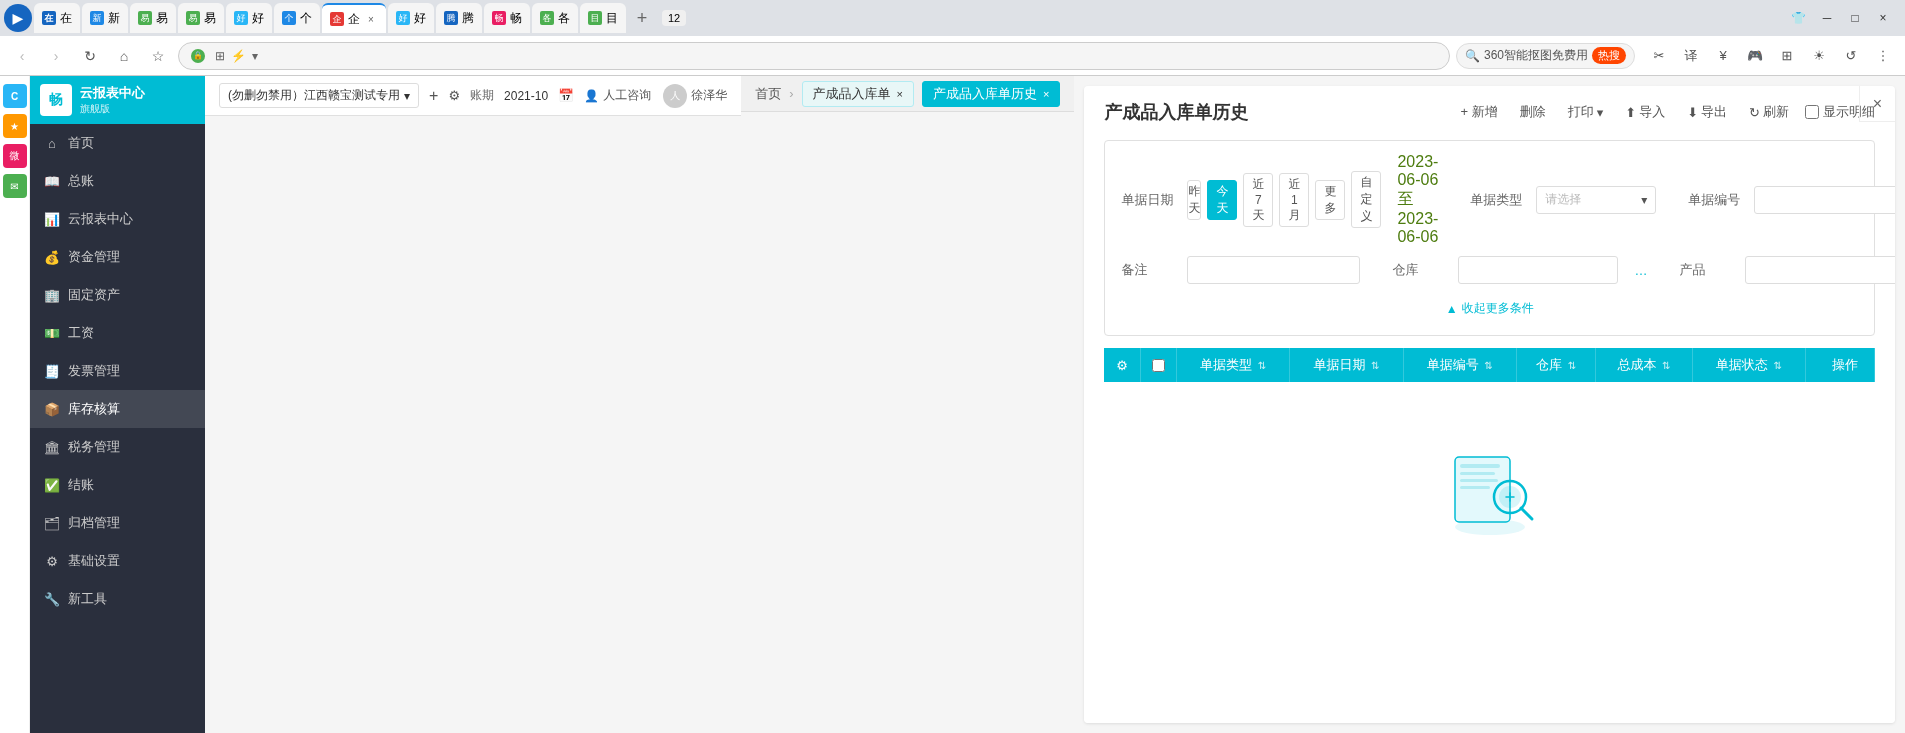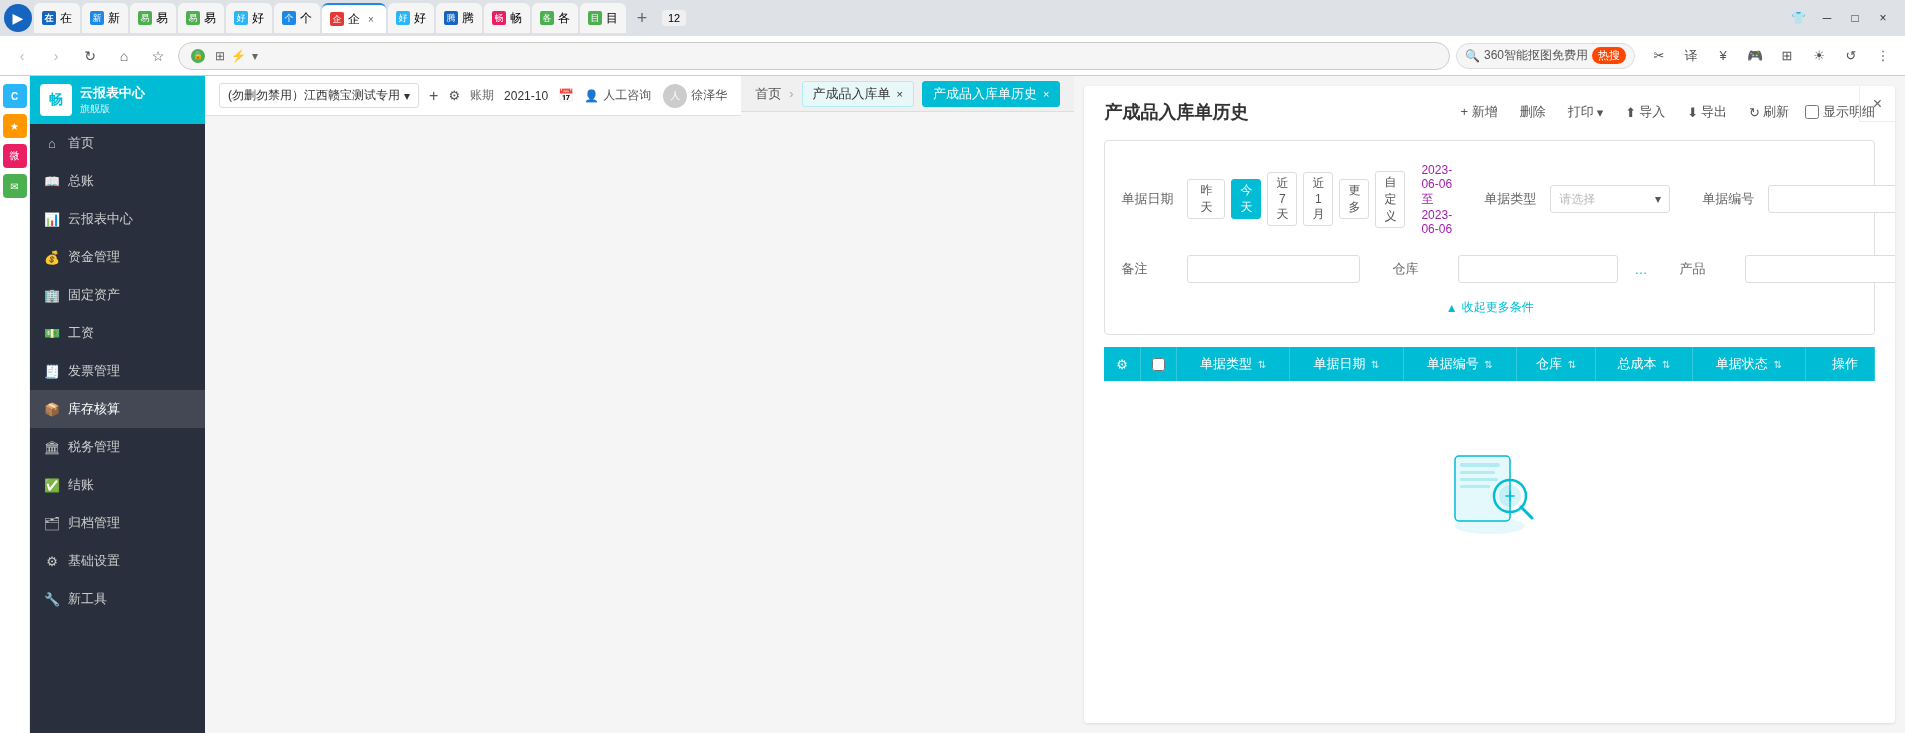--- a/index.html
+++ b/index.html
@@ -79,21 +79,21 @@
     .show-cols-toggle { display: flex; align-items: center; gap: 4px; font-size: 13px; color: #555; }
 
     
     .filter-area { border: 1px solid #e0e0e0; border-radius: 4px; padding: 12px 16px; margin-bottom: 12px; }
     .filter-row { display: flex; align-items: center; gap: 16px; margin-bottom: 10px; }
     .filter-row:last-child { margin-bottom: 0; }
     .filter-label { color: #666; font-size: 13px; white-space: nowrap; min-width: 50px; }
     .date-btns { display: flex; gap: 6px; align-items: center; }
     .date-btn { padding: 2px 8px; border: 1px solid #ddd; border-radius: 3px; font-size: 12px; color: #555; cursor: pointer; background: #fff; }
     .date-btn.active { background: #00bcd4; color: #fff; border-color: #00bcd4; }
-    .date-range { font-size: 12px; color: #a21caf; }
+    .date-range { font-size: 16px; color: #4d7c0f; }
     .filter-select { height: 28px; border: 1px solid #ddd; border-radius: 3px; padding: 0 8px; font-size: 12px; color: #555; display: flex; align-items: center; gap: 4px; cursor: pointer; min-width: 120px; }
     .filter-input { height: 28px; border: 1px solid #ddd; border-radius: 3px; padding: 0 8px; font-size: 12px; width: 180px; outline: none; }
     .filter-input-wide { width: 280px; }
     .more-dots { color: #00bcd4; font-size: 13px; cursor: pointer; }
     .collapse-btn { display: flex; align-items: center; gap: 4px; color: #00bcd4; font-size: 12px; cursor: pointer; justify-content: center; padding: 6px; }
     .query-btn { background: #00bcd4; color: #fff; border: none; border-radius: 3px; padding: 5px 16px; font-size: 13px; cursor: pointer; }
     .settings-btn { background: #00bcd4; color: #fff; border: none; border-radius: 3px; padding: 5px 12px; font-size: 13px; cursor: pointer; }
 
     
     .data-table { width: 100%; border-collapse: collapse; }
@@ -358,21 +358,21 @@
               <span>显示明细</span>
             </div>
           </div>
         </div>
 
         <div class="filter-area">
 
           <div class="filter-row">
             <span class="filter-label">单据日期</span>
             <div class="date-btns">
-              <button class="date-btn" style="background:none;border:1px solid #ddd;border-radius:3px;padding:2px 12px;font-size:12px;color:#555;cursor:pointer;">昨天</button>
+              <button class="date-btn" style="background:none;border:1px solid #ddd;border-radius:3px;padding:2px 0;font-size:12px;color:#555;cursor:pointer;">昨天</button>
               <button class="date-btn active" style="background:#00bcd4;color:#fff;border:1px solid #00bcd4;border-radius:3px;padding:2px 8px;font-size:12px;cursor:pointer;">今天</button>
               <button class="date-btn" style="background:none;border:1px solid #ddd;border-radius:3px;padding:2px 8px;font-size:12px;color:#555;cursor:pointer;">近7天</button>
               <button class="date-btn" style="background:none;border:1px solid #ddd;border-radius:3px;padding:2px 8px;font-size:12px;color:#555;cursor:pointer;">近1月</button>
               <button class="date-btn" style="background:none;border:1px solid #ddd;border-radius:3px;padding:2px 8px;font-size:12px;color:#555;cursor:pointer;">更多</button>
               <button class="date-btn" style="background:none;border:1px solid #ddd;border-radius:3px;padding:2px 8px;font-size:12px;color:#555;cursor:pointer;">自定义</button>
             </div>
             <span class="date-range">2023-06-06 至 2023-06-06</span>
 
             <span style="flex:1;"></span>
 

